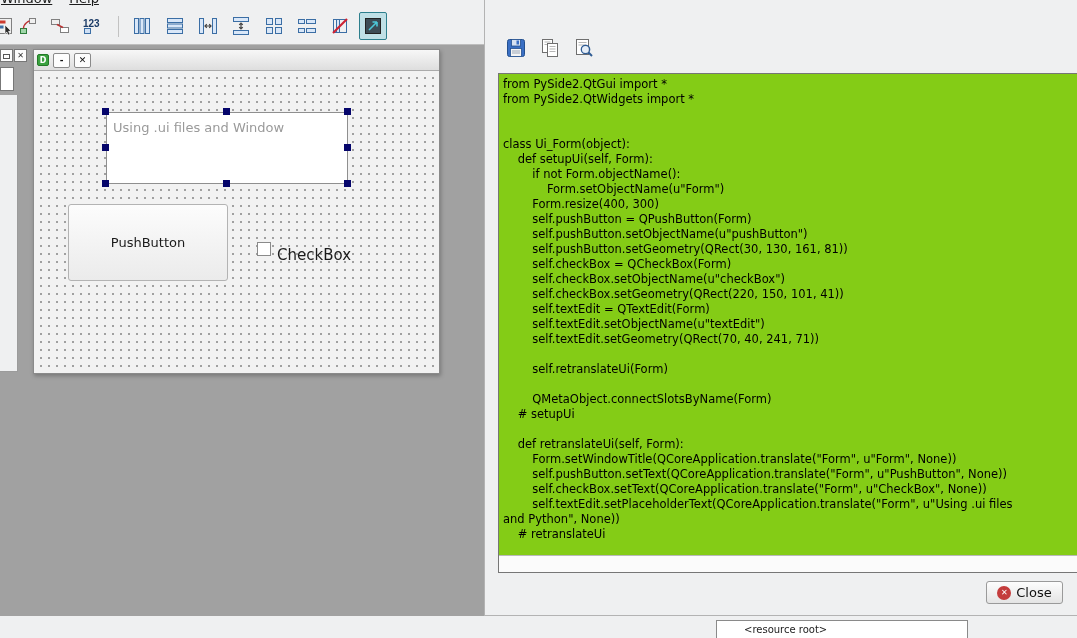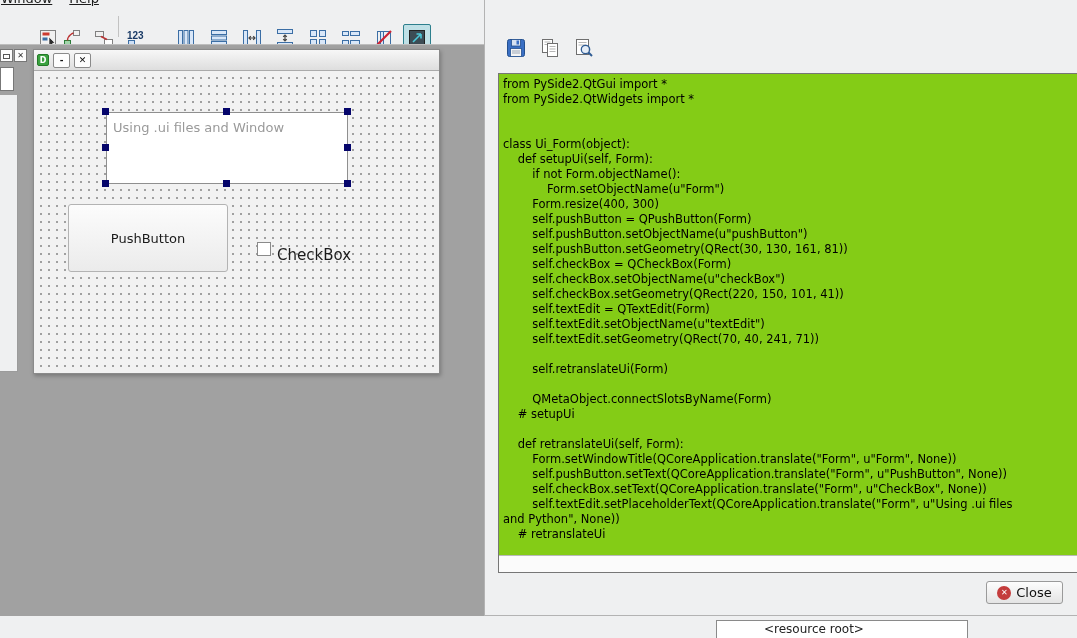--- a/index.html
+++ b/index.html
@@ -7,22 +7,22 @@
   body { position:relative; overflow:hidden; background:#eff0f1;
          font-family:"DejaVu Sans","Liberation Sans",sans-serif; color:#1b1b1b; }
   .stage { position:absolute; inset:0; }
 
   
   .menubar { position:absolute; top:-9px; left:1px; font-size:13px; display:flex; gap:17px; }
   .menu-item { text-decoration:underline; color:#1b1b1b; }
 
   
   .toolbar { position:absolute; top:12px; left:0; height:30px; width:484px; }
-  .tbtn { position:absolute; top:12px; width:28px; height:28px; border:1px solid transparent;
-          background:transparent; display:flex; align-items:center; justify-content:center; padding:0;margin-left:44px; }
+  .tbtn { position:absolute; top:0; width:28px; height:28px; border:1px solid transparent;
+          background:transparent; display:flex; align-items:center; justify-content:center; padding:0; }
   .tbtn.selected { background:#bfe0e6; border-color:#2d7f8d; border-radius:2px; }
   .tsep { position:absolute; left:118px; top:4px; width:1px; height:21px; background:#c2c2c2; }
 
   
   .mdi { position:absolute; left:0; top:44px; width:484px; height:572px;
          background:#a1a1a1; border-top:1px solid #bdbdbd; }
 
   
   .ldock-strip { position:absolute; left:0; top:95px; width:18px; height:277px;
                  background:#eff0f1; border-right:1px solid #9b9b9b; border-bottom:1px solid #9b9b9b; }
@@ -43,21 +43,21 @@
   .win-btn { width:17px; height:15px; border:1px solid #8a8a8a; border-radius:2px; background:#fdfdfd;
              font-size:9px; font-weight:bold; display:flex; align-items:center; justify-content:center;
              padding:0; color:#111; font-family:inherit; }
   .form-canvas { position:relative; flex:1; overflow:hidden; background-color:#f2f2f2;
                  background-image:radial-gradient(circle,#a0a0a0 0.8px,rgba(0,0,0,0) 1px);
                  background-size:8px 8px; background-position:3px 3px; }
   .qtextedit { position:absolute; left:72px; top:41px; width:242px; height:72px;
                background:#fff; border:1px solid #8f8f8f; padding:4px 6px; }
   .placeholder { color:#9a9a9a; font-size:13px; }
   .handle { position:absolute; width:7px; height:7px; background:#05056b; }
-  .qpushbutton { position:absolute; left:34px; top:133px; width:160px; height:68px;
+  .qpushbutton { position:absolute; left:34px; top:133px; width:160px; height:77px;
                  border:1px solid #b3b3b3; border-radius:3px; background:linear-gradient(#fcfcfc,#ebebeb);
                  font-size:13px; color:#1b1b1b; font-family:inherit; }
   .qcheckbox { position:absolute; left:223px; top:163px; display:flex; align-items:center; gap:6px; }
   .cb-ind { width:14px; height:14px; background:#fff; border:1px solid #8a8a8a; }
   .cb-label { font-size:15px;margin-top:12px; }
 
   
   .code-dialog { position:absolute; left:484px; top:0; width:593px; height:616px;
                  background:#eff0f1; border-left:1px solid #b3b3b3; border-bottom:1px solid #b3b3b3; }
   .dlg-toolbar { position:absolute; left:18px; top:35px; display:flex; gap:8px; }
@@ -82,21 +82,21 @@
                border:1px solid #9a9a9a; border-radius:3px; background:linear-gradient(#fdfdfd,#e4e4e4);
                display:flex; align-items:center; justify-content:center; gap:5px;
                font-size:13px; color:#111; font-family:inherit; }
   .close-ico { width:14px; height:14px; border-radius:50%; background:#c43c3c; color:#fff;
                display:flex; align-items:center; justify-content:center; flex:0 0 auto; }
   .close-ico span { font-size:8px; font-weight:bold; }
 
   
   .resource-box { position:absolute; left:716px; top:620px; width:252px; height:18px;
                   background:#fff; border:1px solid #8a8a8a; border-bottom:none; }
-  .res-label { display:block; padding-left:27px; font-size:12px; line-height:17px; color:#222;margin-left:20px; }
+  .res-label { display:block; padding-left:27px; font-size:10px; line-height:17px; color:#222; }
 </style>
 </head>
 <body>
 
 <div class="stage">
 
   <div class="menubar">
     <span class="menu-item">Window</span>
     <span class="menu-item">Help</span>
   </div>

